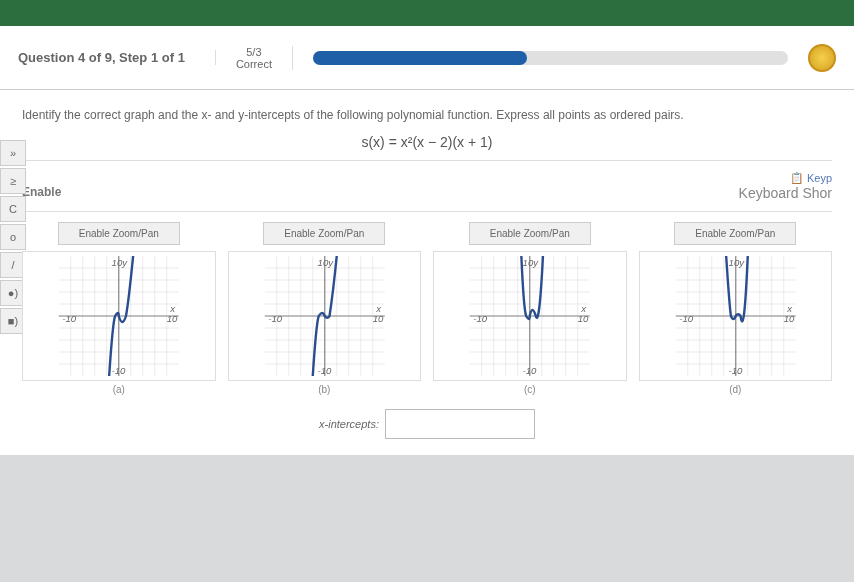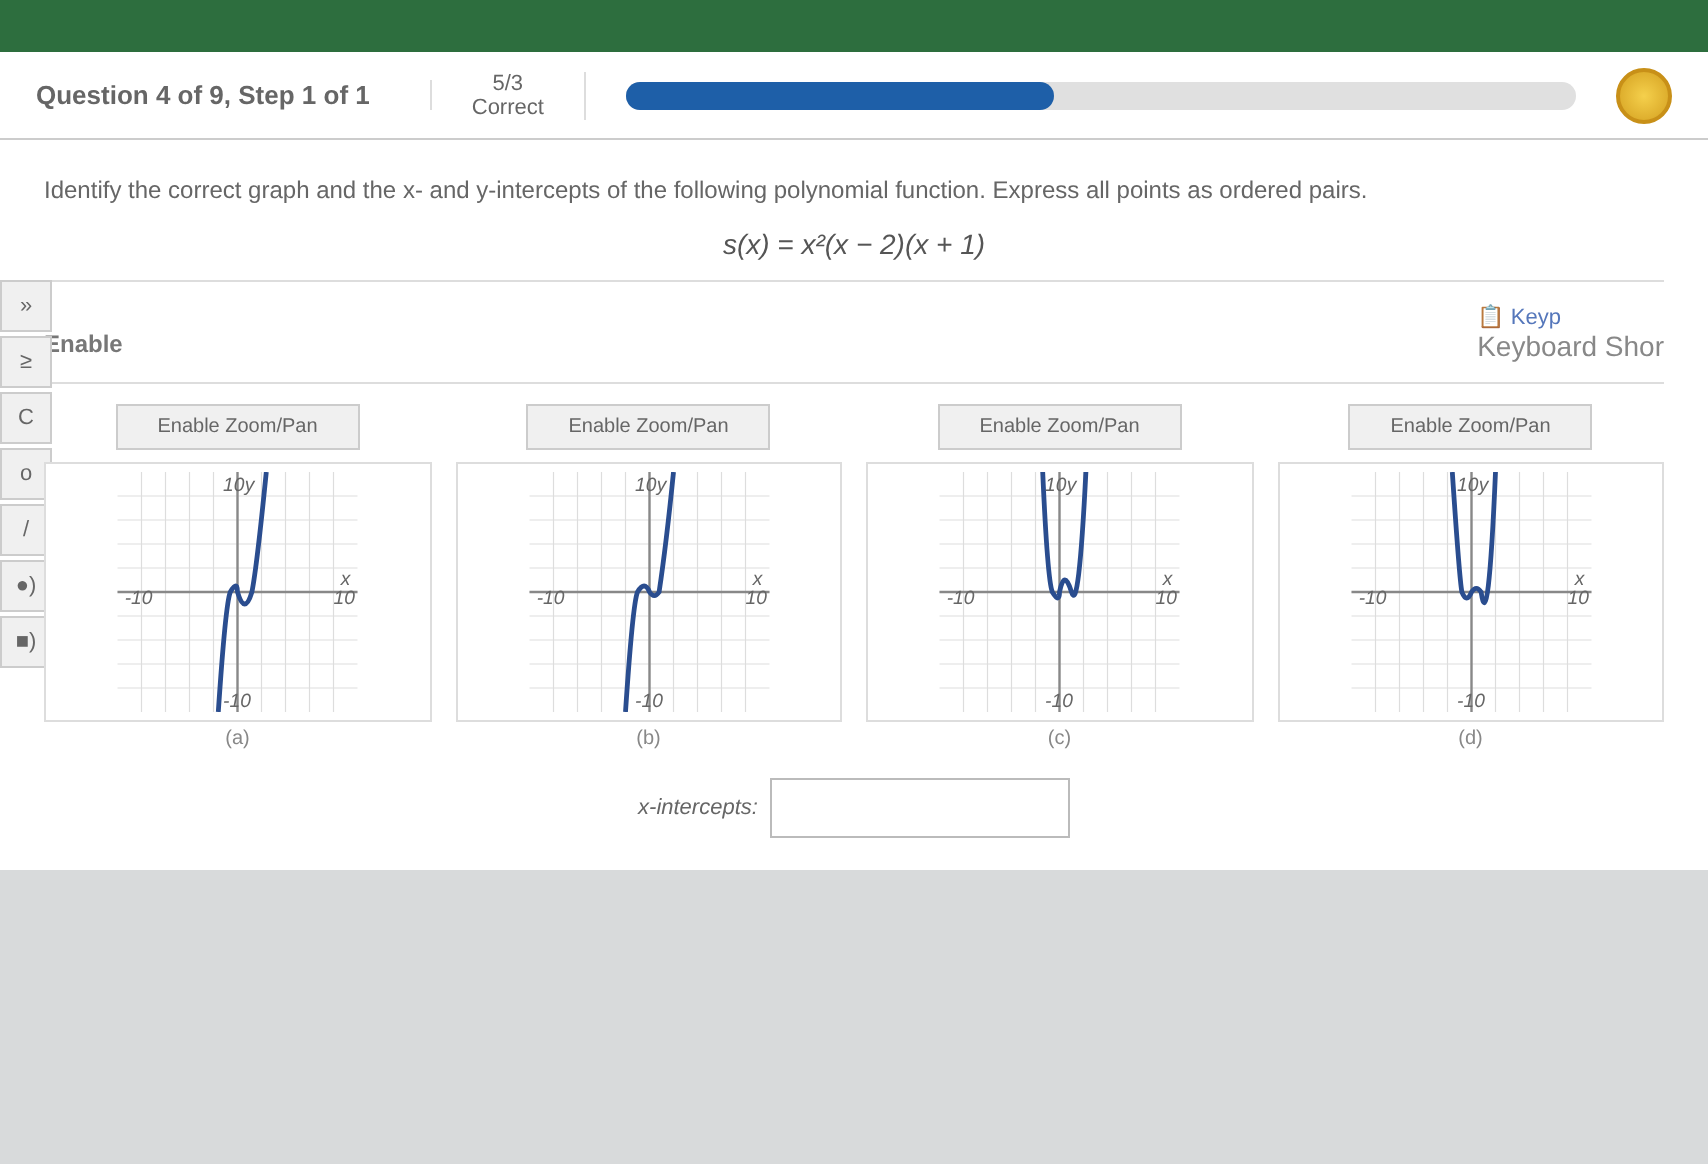--- a/index.html
+++ b/index.html
@@ -1,29 +1,29 @@
 <!DOCTYPE html>
 <html><head>
 <meta charset="utf-8">
 <style>
 *{box-sizing:border-box;margin:0;padding:0}
 body{font-family:Arial,sans-serif;background:#d8dadb;font-size:12px;color:#555}
 .topbar{height:26px;background:#2d6e3e;display:flex;align-items:center;padding:0 10px;color:#fff}
-.header{background:#fff;padding:10px 18px;display:flex;align-items:center;border-bottom:1px solid #ccc;height:44px}
+.header{background:#fff;padding:10px 18px;display:flex;align-items:center;border-bottom:1px solid #ccc;height:64px}
 .q-title{font-weight:bold;color:#666;font-size:13px;flex:0 0 auto;padding-right:30px;border-right:1px solid #ddd}
 .score-box{padding:0 20px;text-align:center;color:#666;font-size:11px;border-right:1px solid #ddd}
 .progress{flex:1;margin:0 20px;height:14px;background:#e0e0e0;border-radius:7px;position:relative}
 .progress-fill{position:absolute;left:0;top:0;height:100%;width:45%;background:#1e5fa8;border-radius:7px}
 .coin{width:28px;height:28px;border-radius:50%;background:radial-gradient(circle,#f5d04c,#d4a020);border:2px solid #c89018}
 .content{padding:16px 22px;background:#ffffff}
 .prompt{font-size:12px;color:#666;line-height:1.5}
-.formula{text-align:center;margin:10px 0;font-style:italic;font-size:14px;color:#555}
+.formula{text-align:center;margin:10px 0;font-size:14px;color:#555}
 .section-title{font-weight:bold;color:#777;margin-top:12px;padding:6px 0}
 .answer-bar{display:flex;justify-content:space-between;align-items:center;border-top:1px solid #ddd;border-bottom:1px solid #ddd;padding:6px 0;margin:10px 0}
-.keypad{font-size:11px;color:#5577bb;}
+.keypad{font-size:11px;color:#5577bb;text-align:right}
 .keypad-sub{font-size:14px;color:#888}
 .instr{font-size:12px;color:#666;margin:10px 0 16px}
 .graphs{display:flex;gap:12px;justify-content:space-between}
 .graph-card{flex:1;text-align:center}
 .zoom-btn{background:#f0f0f0;border:1px solid #ccc;padding:5px 20px;font-size:10px;color:#666;cursor:pointer;margin-bottom:6px;display:inline-block}
 .graph-box{width:100%;height:130px;background:#fff;border:1px solid #ddd;padding:4px;position:relative}
 .glabel{font-size:10px;color:#888;margin-top:3px}
 svg{width:100%;height:100%}
 .grid line{stroke:#ddd;stroke-width:0.5}
 .axis line{stroke:#888;stroke-width:1}

